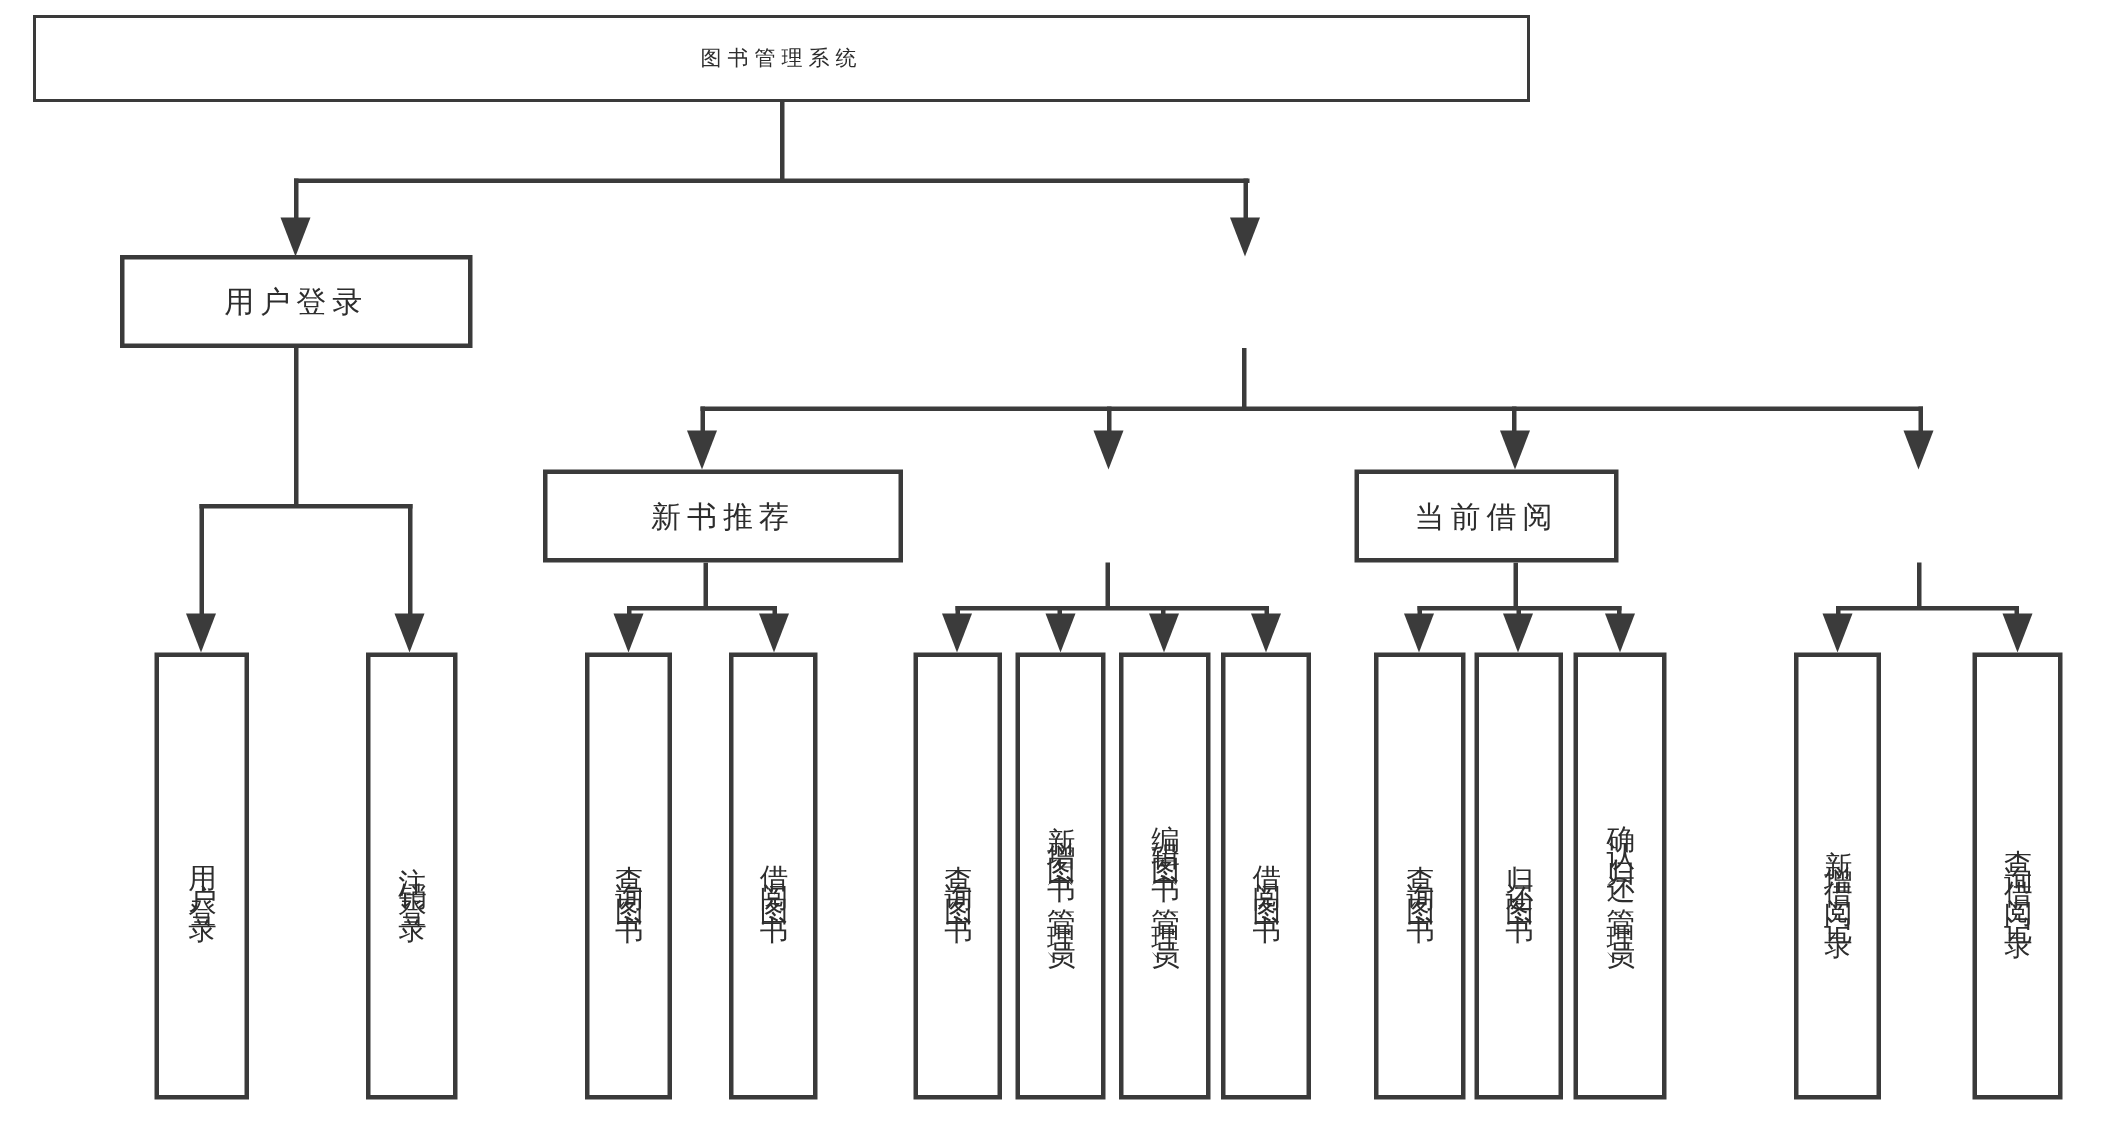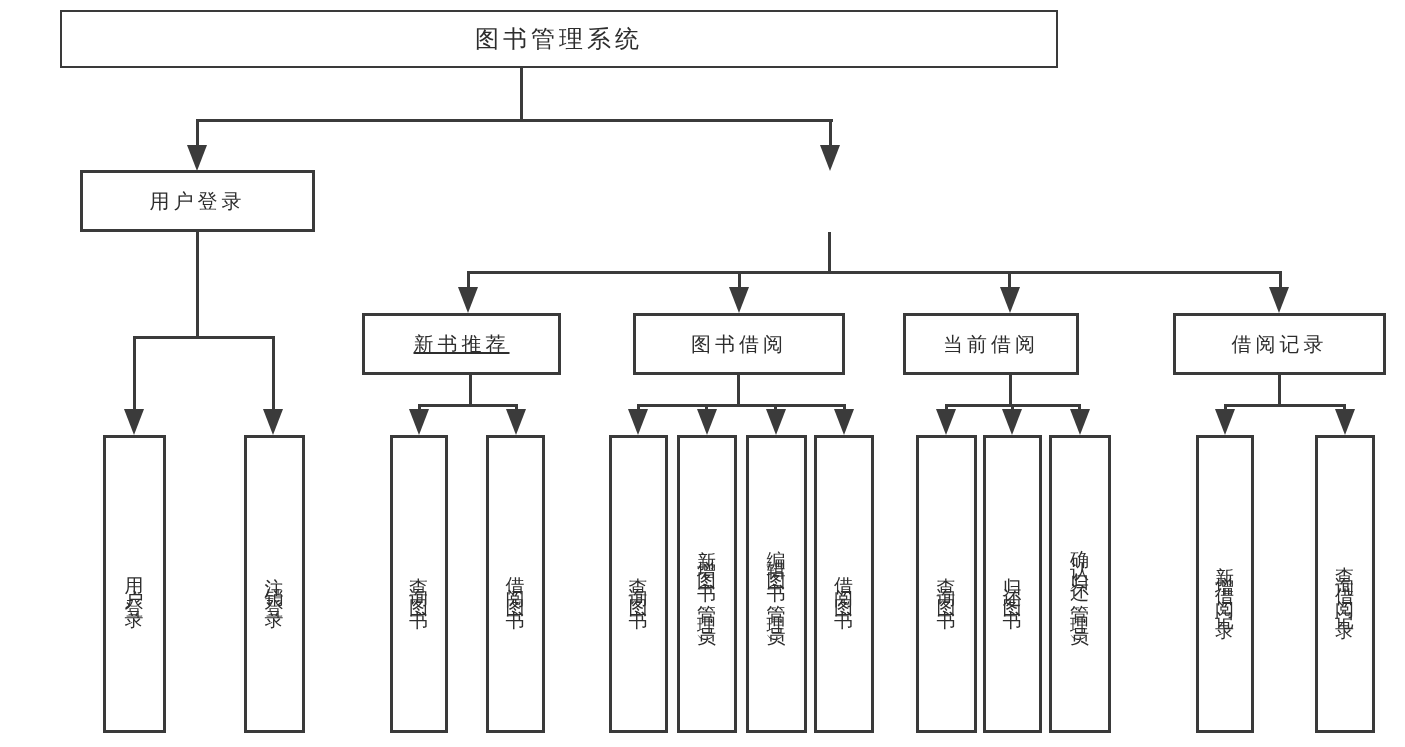--- a/index.html
+++ b/index.html
@@ -20,21 +20,21 @@
   }
   .box{
     position:absolute;
     box-sizing:border-box;
     background:#fff;
     border:3px solid var(--border);
     display:flex;align-items:center;justify-content:center;
     z-index:2;
   }
   .hbox{font-size:20px;letter-spacing:4px;white-space:nowrap;}
-  .root{border-width:2px;font-size:24px;margin-left:38px;}
+  .root{border-width:2px;font-size:14px;}
   .vbox .vtext{
     writing-mode:vertical-rl;
     text-orientation:mixed;
     font-size:19px;
     letter-spacing:11px;
     line-height:1;
     white-space:nowrap;
   }
   .ln{position:absolute;background:var(--line);z-index:1;}
   .arr{
@@ -114,31 +114,25 @@
   <div class="arr" style="left:1335px;top:409px;"></div>
 
   <div class="box hbox root" style="left:22px;top:10px;width:998px;height:58px;">
     <span>图书管理系统</span>
   </div>
 
   <div class="box hbox" style="left:80px;top:170px;width:235px;height:62px;">
     <span>用户登录</span>
   </div>
 
-  <div class="box hbox" style="left:362px;top:313px;width:199px;height:62px;text-decoration:underline;">
+  <div class="box hbox" style="left:362px;top:313px;width:240px;height:62px;">
     <span>新书推荐</span>
-  </div>
-  <div class="box hbox" style="left:633px;top:313px;width:212px;height:62px;">
-    <span>图书借阅</span>
   </div>
   <div class="box hbox" style="left:903px;top:313px;width:176px;height:62px;">
     <span>当前借阅</span>
-  </div>
-  <div class="box hbox" style="left:1173px;top:313px;width:213px;height:62px;">
-    <span>借阅记录</span>
   </div>
 
   <div class="box vbox" style="left:103px;top:435px;width:63px;height:298px;">
     <span class="vtext">用户登录</span>
   </div>
   <div class="box vbox" style="left:244px;top:435px;width:61px;height:298px;">
     <span class="vtext">注销登录</span>
   </div>
 
   <div class="box vbox" style="left:390px;top:435px;width:58px;height:298px;">

